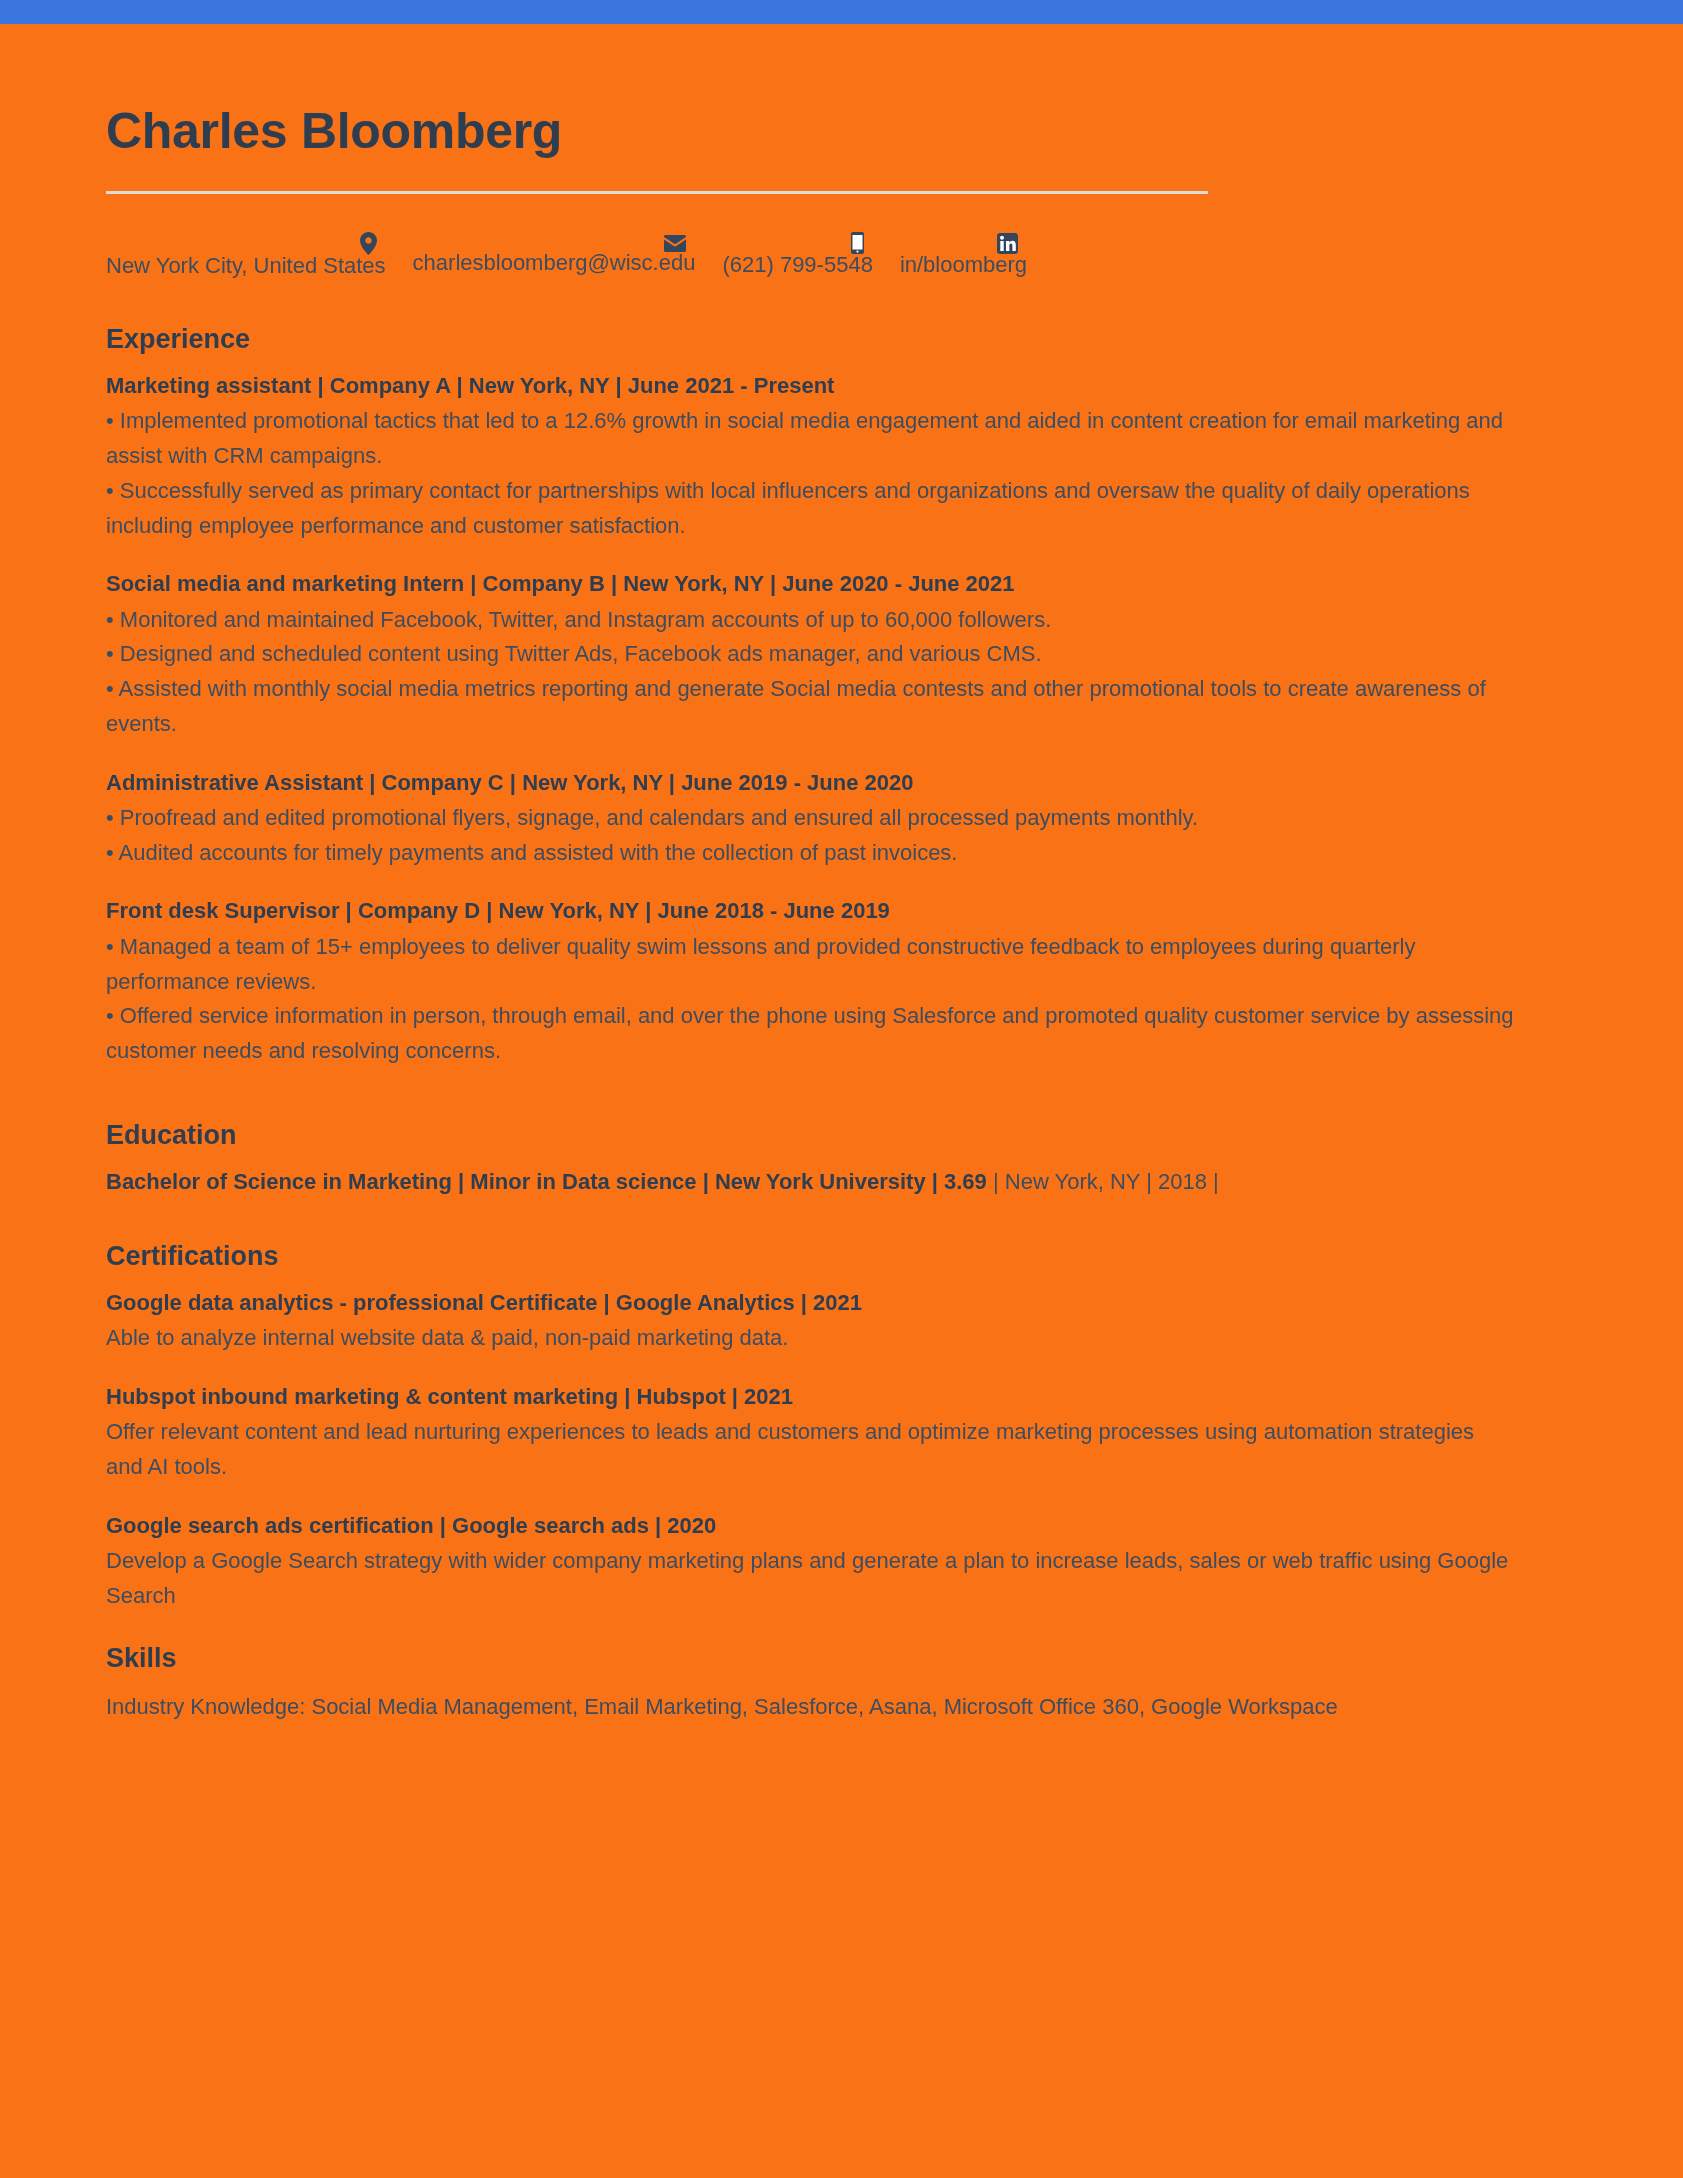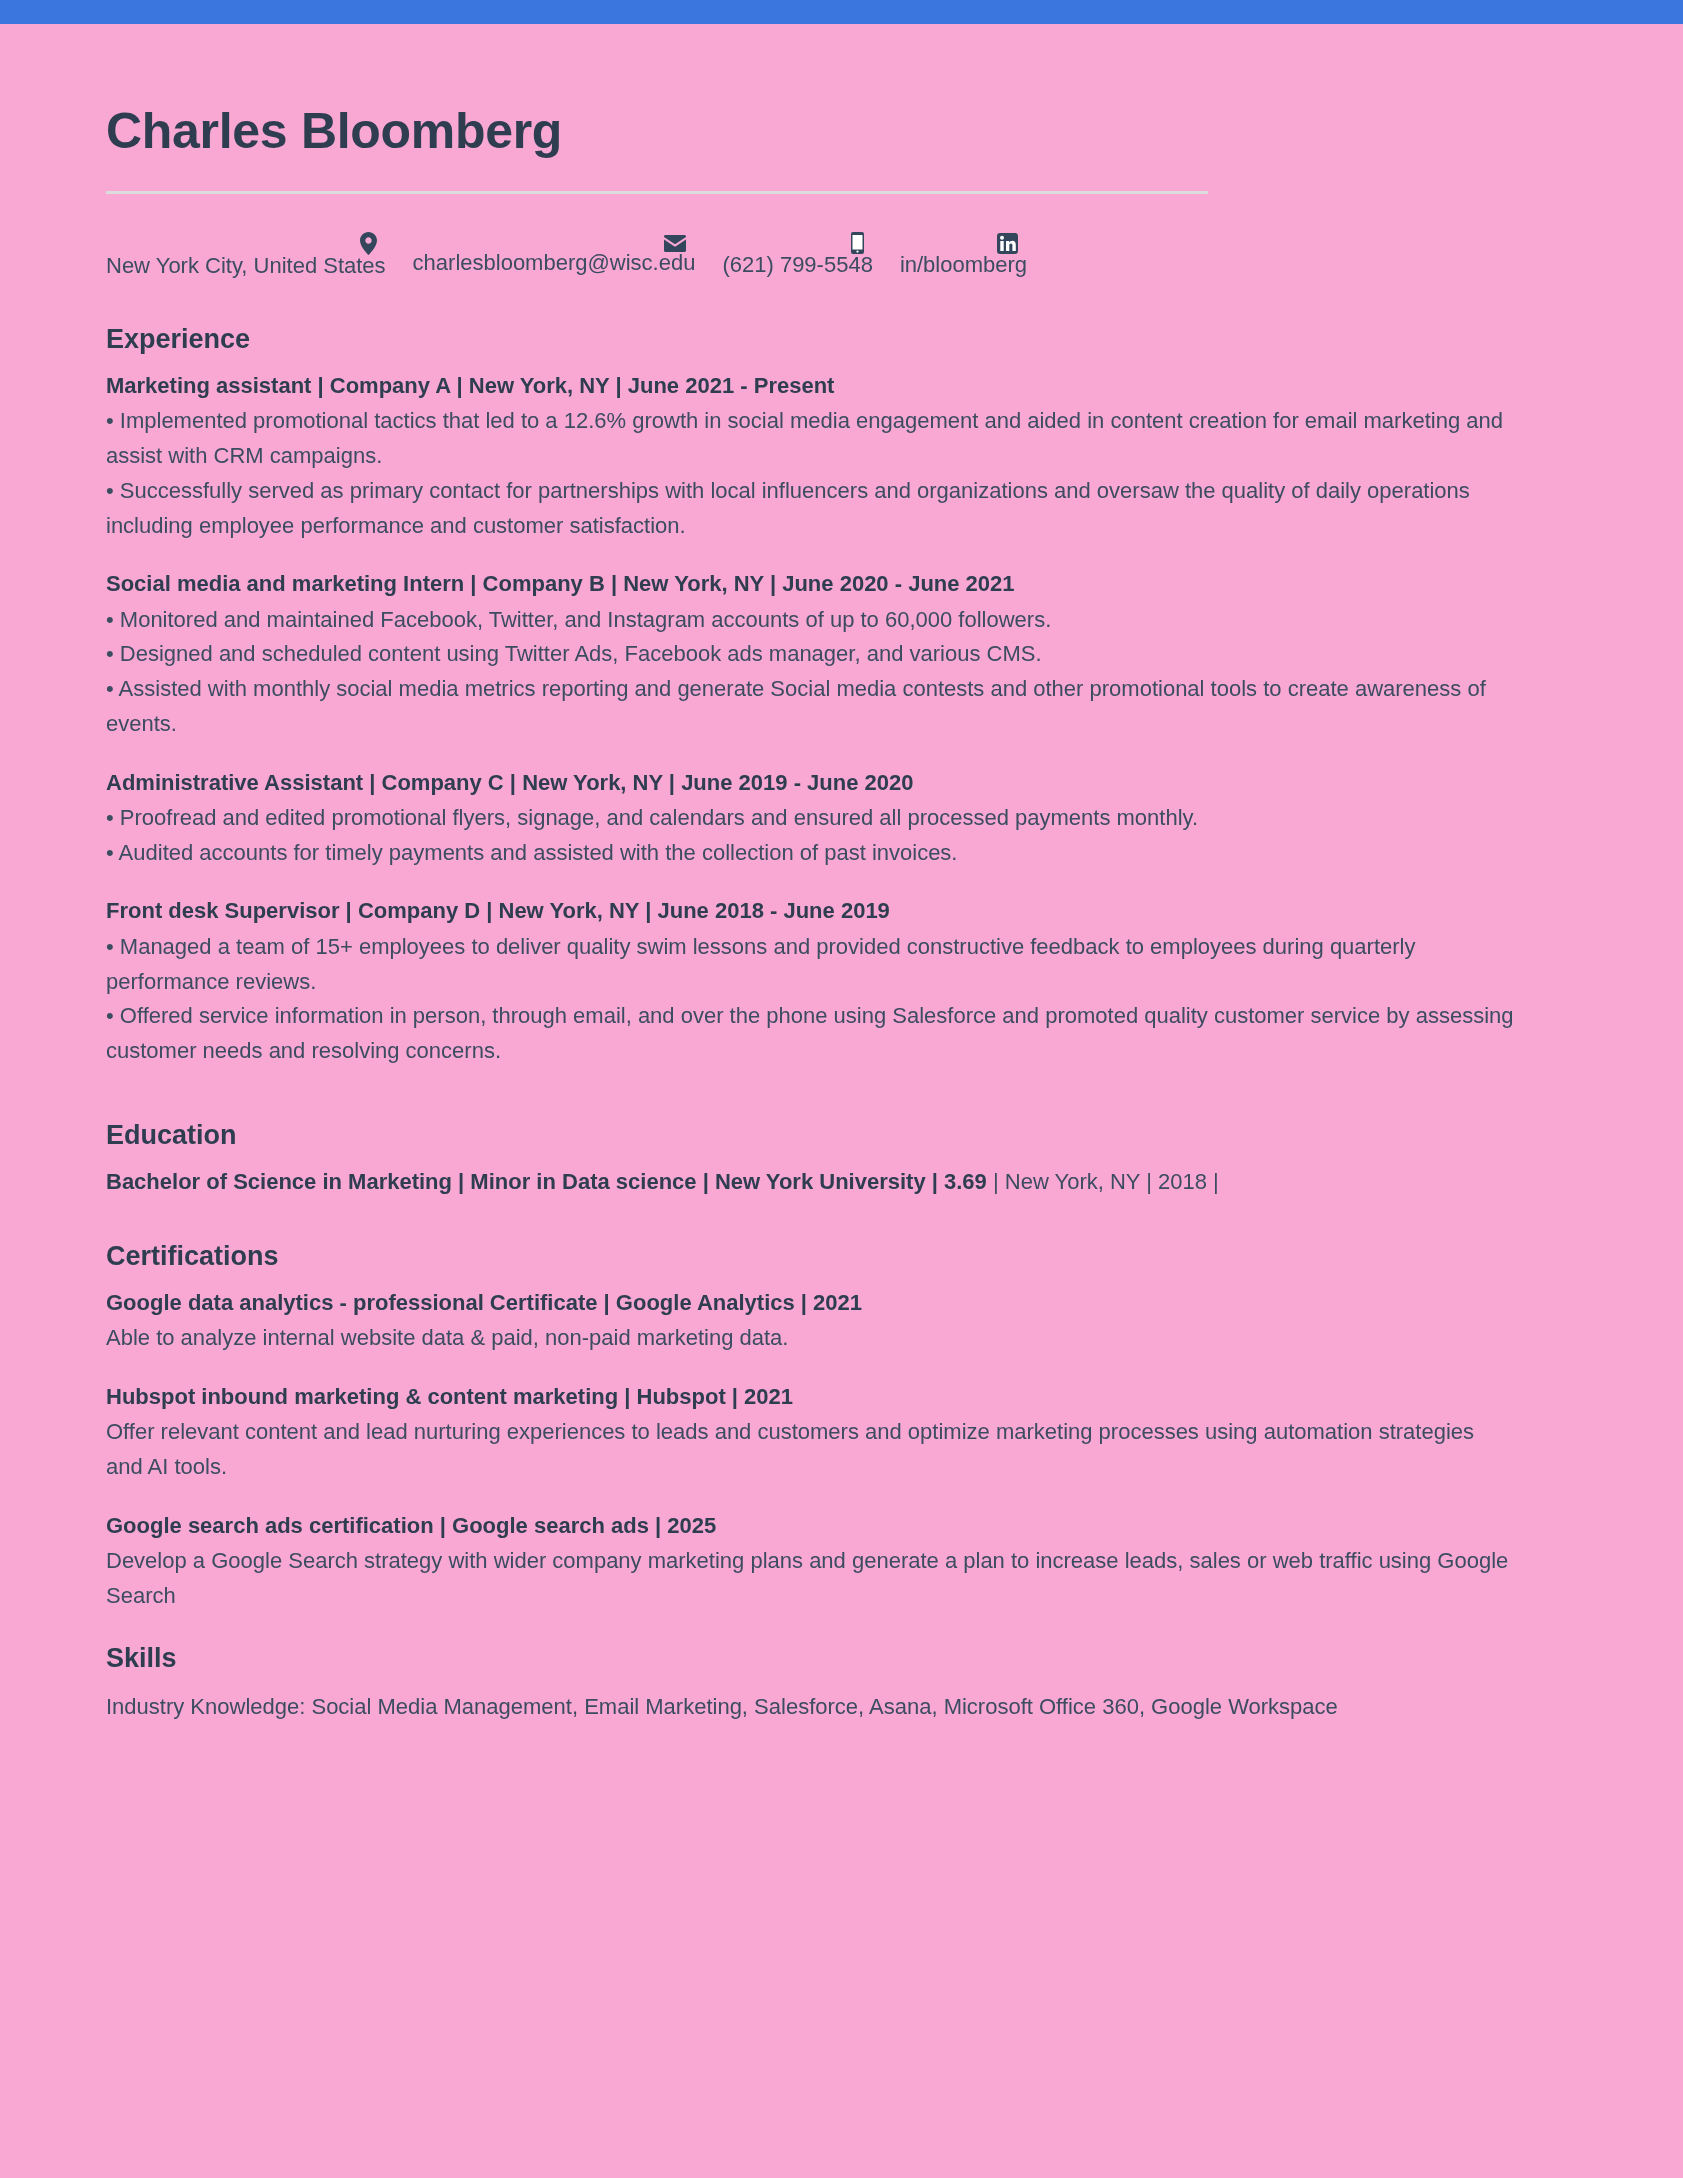--- a/index.html
+++ b/index.html
@@ -14,21 +14,21 @@
     height: 2178px;
     font-family: "Liberation Sans", sans-serif;
     color: #344358;
     overflow: hidden;
   }
 
   .page {
     position: relative;
     width: 1683px;
     height: 2178px;
-    background: #f9a8d4;
+    background: #f97316;
   }
 
   .top-bar {
     position: absolute;
     top: 0; left: 0;
     width: 1683px;
     height: 24px;
     background: #3b76de;
   }
 
@@ -238,21 +238,21 @@
         <p class="entry-title">Google data analytics - professional Certificate | Google Analytics | 2021</p>
         <p class="cert-desc">Able to analyze internal website data &amp; paid, non-paid marketing data.</p>
       </div>
 
       <div class="entry">
         <p class="entry-title">Hubspot inbound marketing &amp; content marketing | Hubspot | 2021</p>
         <p class="cert-desc">Offer relevant content and lead nurturing experiences to leads and customers and optimize marketing processes using automation strategies and AI tools.</p>
       </div>
 
       <div class="entry">
-        <p class="entry-title">Google search ads certification | Google search ads | 2025</p>
+        <p class="entry-title">Google search ads certification | Google search ads | 2020</p>
         <p class="cert-desc">Develop a Google Search strategy with wider company marketing plans and generate a plan to increase leads, sales or web traffic using Google Search</p>
       </div>
     </div>
 
     <div class="section skills-section">
       <h2 class="section-title">Skills</h2>
       <p class="skills-line">Industry Knowledge: Social Media Management, Email Marketing, Salesforce, Asana, Microsoft Office 360, Google Workspace</p>
     </div>
 
   </div>

